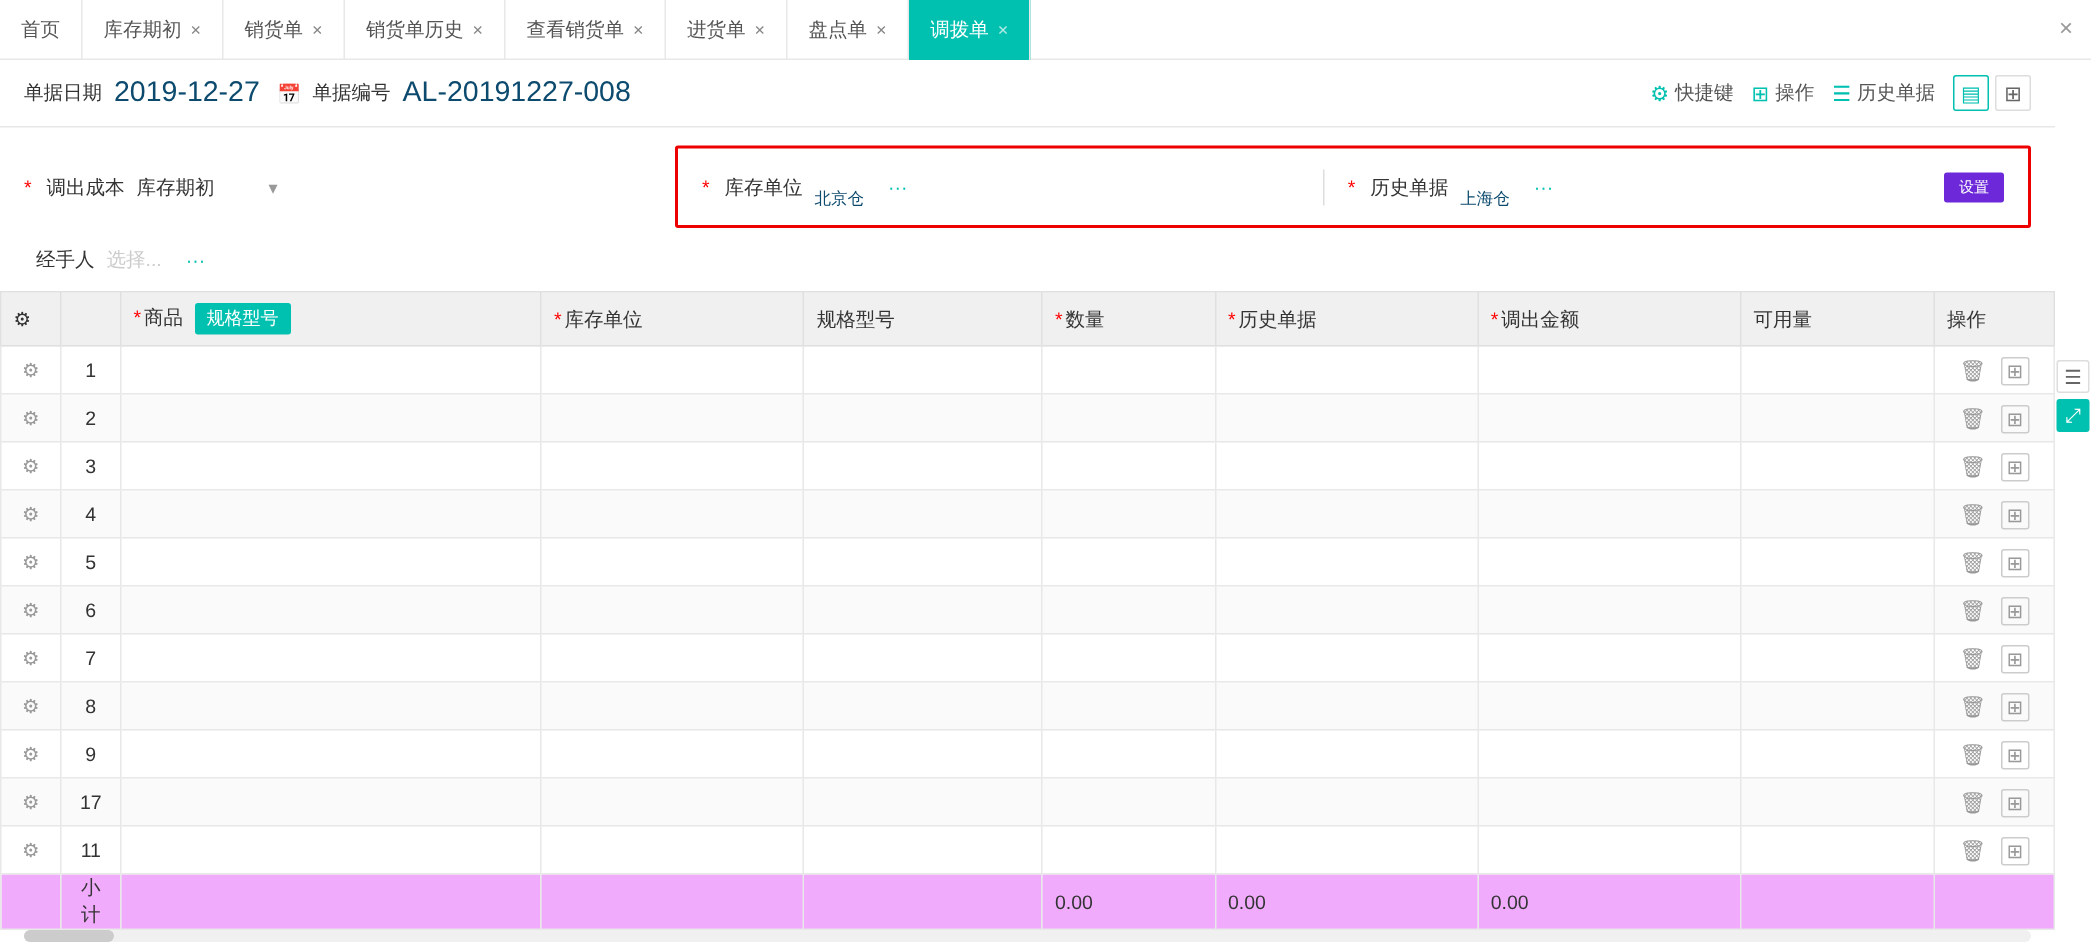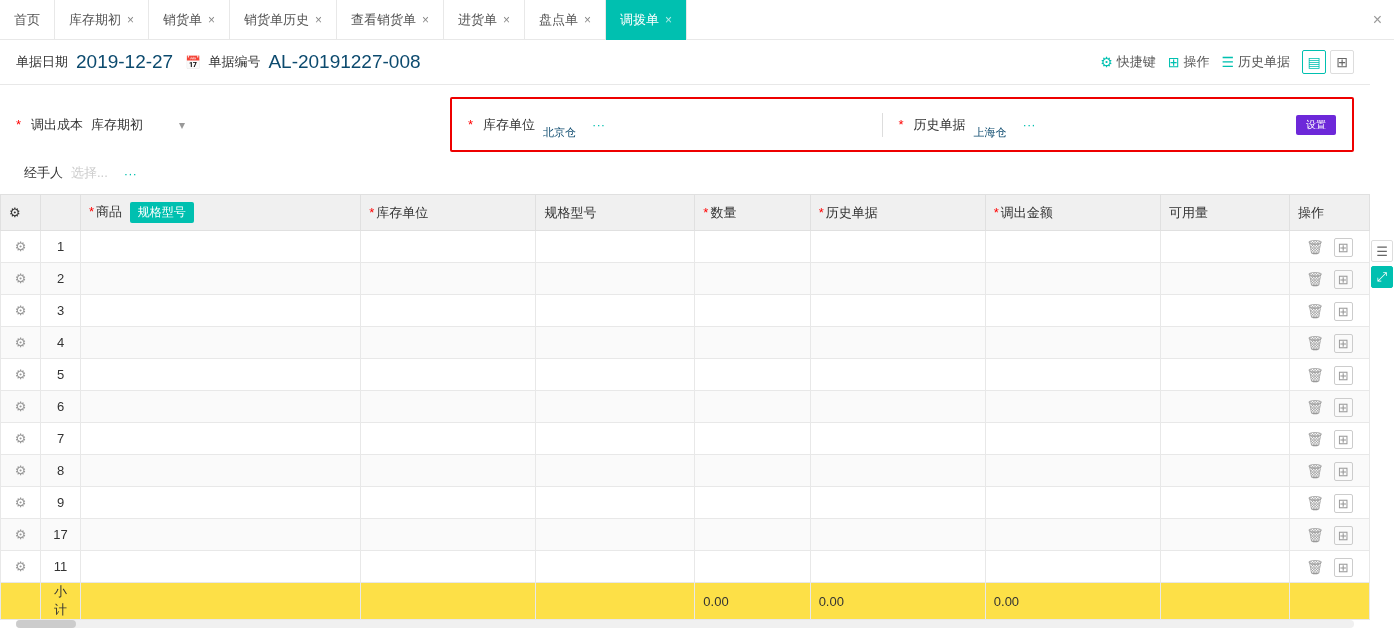--- a/index.html
+++ b/index.html
@@ -197,21 +197,21 @@
     .data-table tbody tr {
       height: 32px;
     }
     .data-table tbody tr:nth-child(even) { background: #fafafa; }
     .data-table tbody td {
       border: 1px solid #e8e8e8;
       padding: 0 8px;
       color: #333;
     }
     .data-table tfoot tr {
-      background: #fde047;
+      background: #f0abfc;
       height: 32px;
     }
     .data-table tfoot td {
       border: 1px solid #e8e8e8;
       padding: 0 8px;
       color: #333;
     }
     .row-num { color: #999; text-align: center; }
     .col-gear { text-align: center; width: 40px; }
     .col-product { min-width: 120px; }

